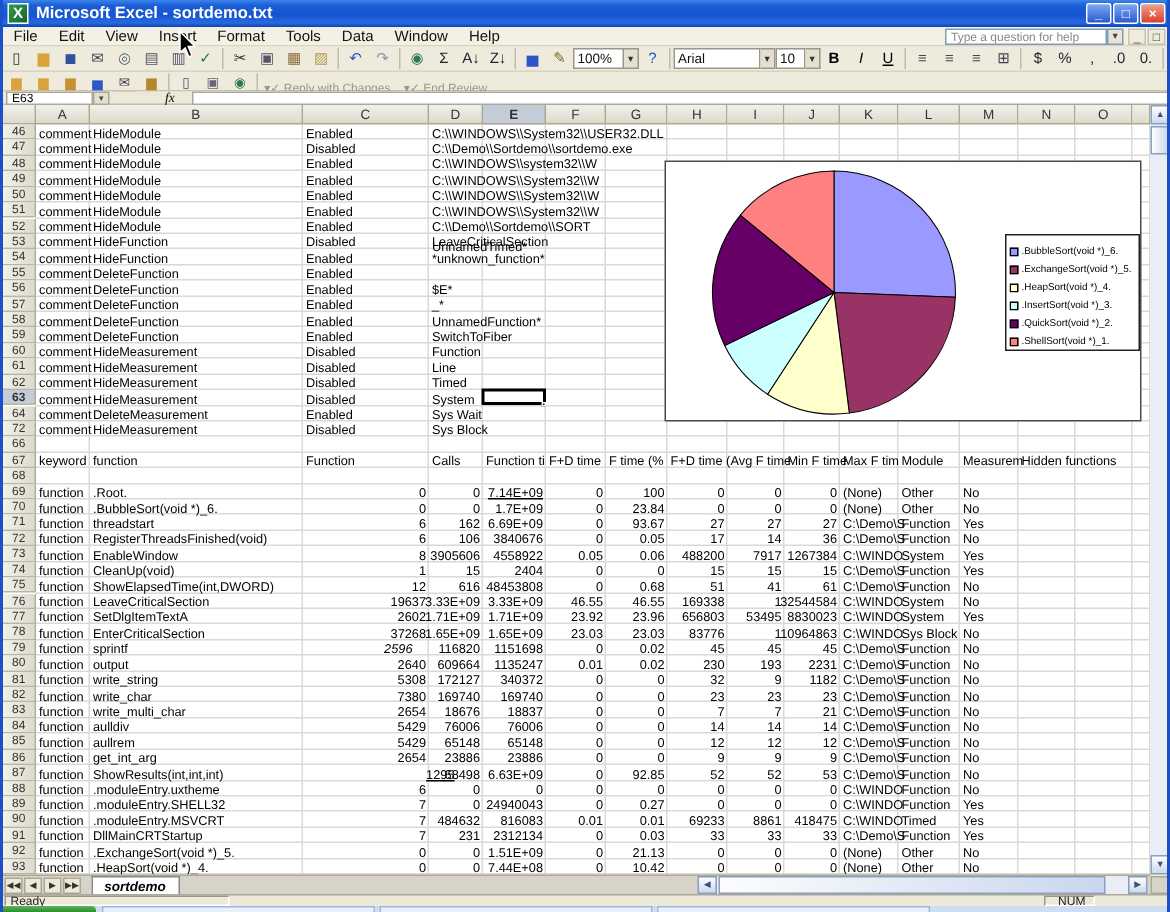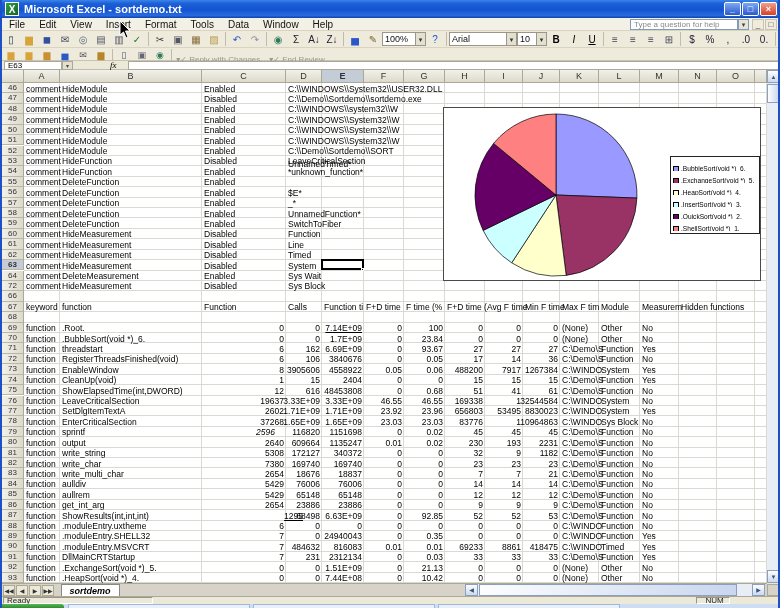--- a/index.html
+++ b/index.html
@@ -579,21 +579,21 @@
       <div class="cell" style="top: 451.014px; height: 10.417px; right: 209px;">0</div>
       <div class="cell" style="top: 451.014px; height: 10.417px; left: 560px;">C:\WINDO</div>
       <div class="cell" style="top: 451.014px; height: 10.417px; left: 599px;">Function</div>
       <div class="cell" style="top: 451.014px; height: 10.417px; left: 640px;">No</div>
       <div class="cell" style="top: 461.431px; height: 10.417px; left: 24px;">function</div>
       <div class="cell" style="top: 461.431px; height: 10.417px; left: 60px;">.moduleEntry.SHELL32</div>
       <div class="cell" style="top: 461.431px; height: 10.417px; right: 483px;">7</div>
       <div class="cell" style="top: 461.431px; height: 10.417px; right: 447px;">0</div>
       <div class="cell" style="top: 461.431px; height: 10.417px; right: 405px;">24940043</div>
       <div class="cell" style="top: 461.431px; height: 10.417px; right: 365px;">0</div>
-      <div class="cell" style="top: 461.431px; height: 10.417px; right: 324px;">0.35</div>
+      <div class="cell" style="top: 461.431px; height: 10.417px; right: 324px;">0.27</div>
       <div class="cell" style="top: 461.431px; height: 10.417px; right: 284px;">0</div>
       <div class="cell" style="top: 461.431px; height: 10.417px; right: 246px;">0</div>
       <div class="cell" style="top: 461.431px; height: 10.417px; right: 209px;">0</div>
       <div class="cell" style="top: 461.431px; height: 10.417px; left: 560px;">C:\WINDO</div>
       <div class="cell" style="top: 461.431px; height: 10.417px; left: 599px;">Function</div>
       <div class="cell" style="top: 461.431px; height: 10.417px; left: 640px;">Yes</div>
       <div class="cell" style="top: 471.848px; height: 10.417px; left: 24px;">function</div>
       <div class="cell" style="top: 471.848px; height: 10.417px; left: 60px;">.moduleEntry.MSVCRT</div>
       <div class="cell" style="top: 471.848px; height: 10.417px; right: 483px;">7</div>
       <div class="cell" style="top: 471.848px; height: 10.417px; right: 447px;">484632</div>

